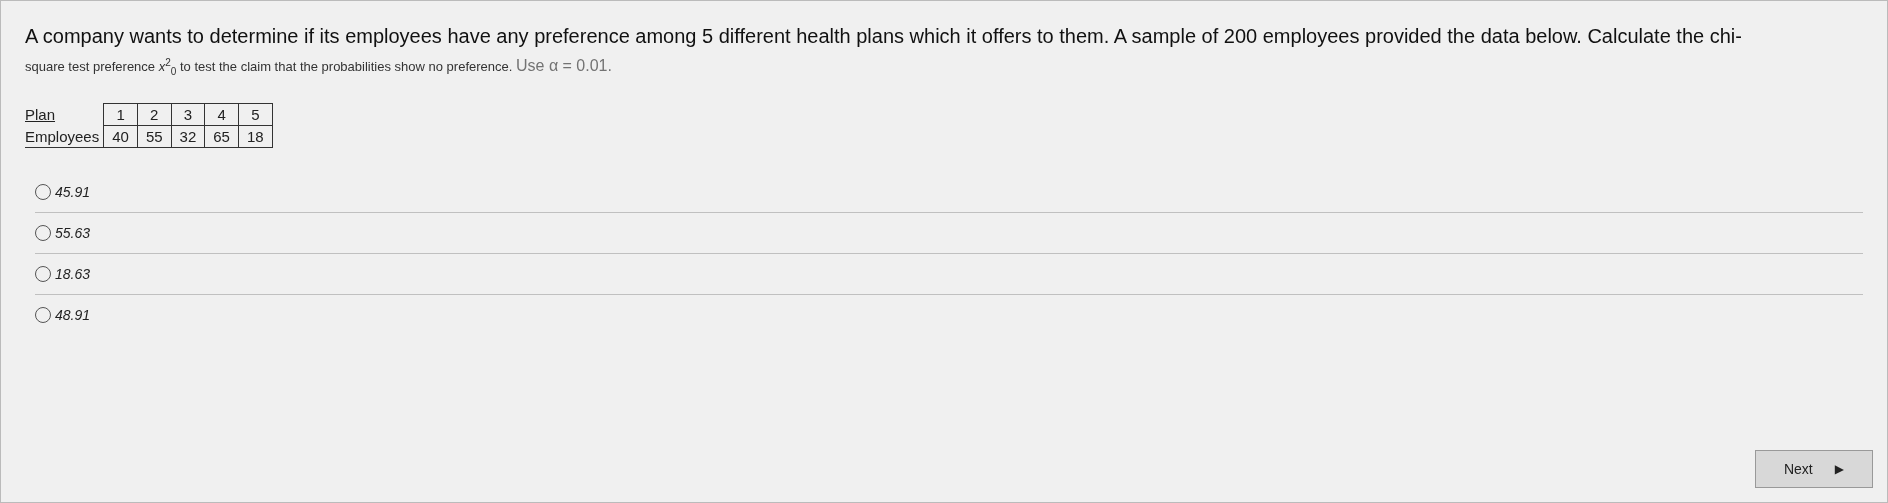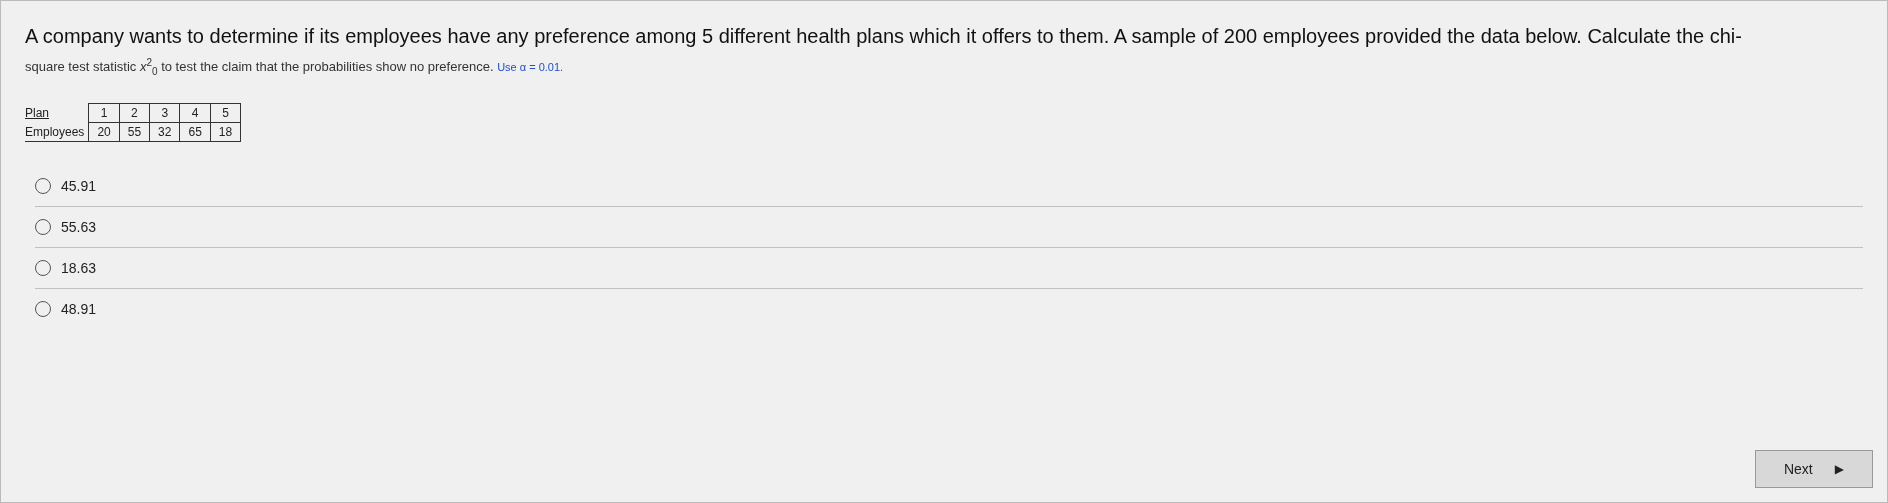--- a/index.html
+++ b/index.html
@@ -48,29 +48,29 @@
       vertical-align: super;
       font-size: 10px;
     }
 
     .subscript {
       vertical-align: sub;
       font-size: 10px;
     }
 
     .alpha-text {
-      font-size: 11px;
-      color: #1d4ed8;
+      font-size: 16px;
+      color: #737373;
     }
 
     
     .data-table {
       border-collapse: collapse;
       margin-bottom: 24px;
-      font-size: 12px;
+      font-size: 15px;
       margin-top: 26px;
     }
 
     .data-table td {
       padding: 2px 8px;
       border: 1px solid #333;
       text-align: center;
       min-width: 28px;
     }
 
@@ -134,62 +134,63 @@
     .options-with-dividers {
       display: flex;
       flex-direction: column;
       margin-top: 10px;
       margin-left: 10px;
     }
 
     .option-row {
       display: flex;
       align-items: flex-start;
-      gap: 10px;
+      gap: 4px;
       padding: 12px 0;
       cursor: pointer;
+      font-style: italic;
     }
 
     .option-row + .option-row {
       border-top: 1px solid #c0c0c0;
     }
 
     .table-wrapper {
       margin-bottom: 10px;
     }
   </style>
 </head>
 <body>
 
 <div class="main-container">
 
   <div class="question-text">
     <span>A company wants to determine if its employees have any preference among 5 different health plans which it offers to them. A sample of 200 employees provided the data below. Calculate the chi-</span>
   </div>
   <div class="question-line2">
-    <span>square test statistic </span>
+    <span>square test preference </span>
     <span class="x-symbol">x</span><span class="superscript">2</span><span class="subscript">0</span>
     <span> to test the claim that the probabilities show no preference. </span>
     <span class="alpha-text">Use α = 0.01.</span>
   </div>
 
   <div class="table-wrapper">
     <table class="data-table">
       <tbody>
           <tr class="table-row-header">
         <td class="header-label">Plan</td>
         <td>1</td>
         <td>2</td>
         <td>3</td>
         <td>4</td>
         <td>5</td>
       </tr>
       <tr>
         <td class="label-cell">Employees</td>
-        <td>20</td>
+        <td>40</td>
         <td>55</td>
         <td>32</td>
         <td>65</td>
         <td>18</td>
       </tr>
     </tbody>
       </table>
   </div>
 
   <div class="options-with-dividers">

